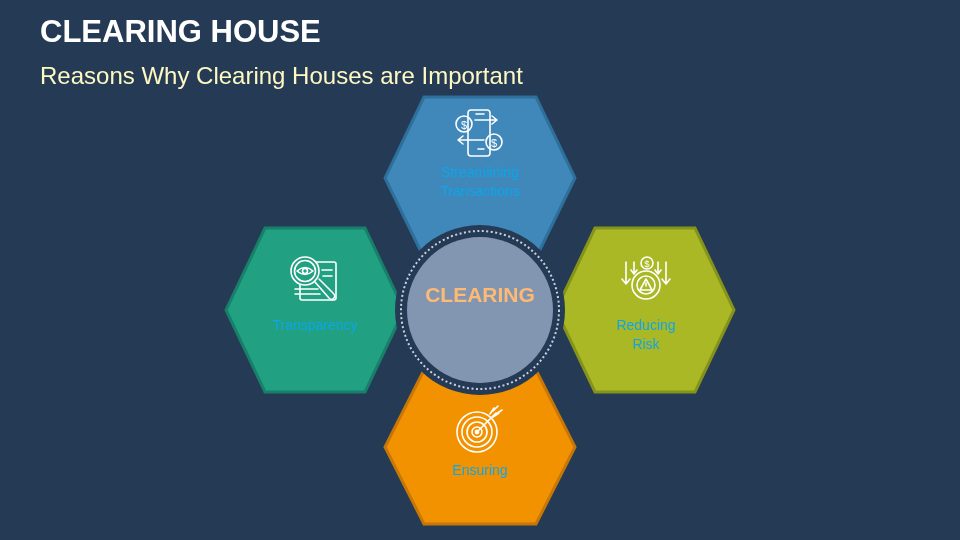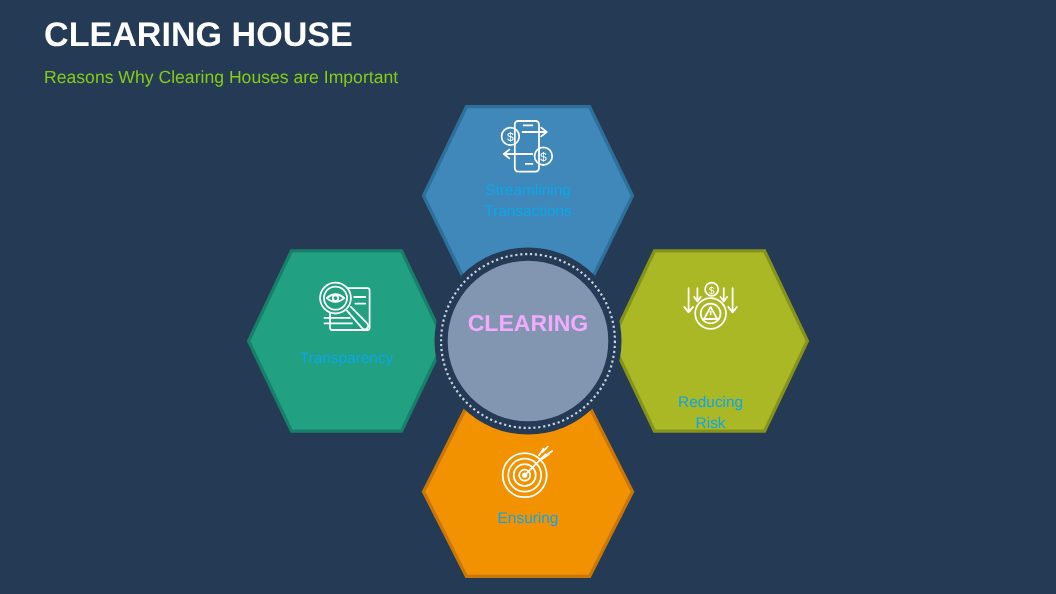--- a/index.html
+++ b/index.html
@@ -1,21 +1,21 @@
 <!DOCTYPE html>
 <html><head>
 <meta charset="utf-8">
 <style>
   html,body{margin:0;padding:0;}
   body{width:960px;height:540px;background:#253a54;position:relative;overflow:hidden;font-family:"Liberation Sans",sans-serif;}
   .title{position:absolute;left:40px;top:14px;color:#fff;font-weight:bold;font-size:31px;letter-spacing:0px;}
-  .subtitle{position:absolute;left:40px;top:62px;color:#84cc16;font-size:16px;}
+  .subtitle{position:absolute;left:40px;top:62px;color:#fef9c3;font-size:24px;}
   svg.diagram{position:absolute;left:0;top:0;}
   .label{position:absolute;color:#0ea5e9;font-size:14px;text-align:center;line-height:19px;width:170px;}
-  .center-label{position:absolute;left:400px;top:280px;width:160px;text-align:center;color:#f0abfc;font-weight:bold;font-size:21px;line-height:29px;}
+  .center-label{position:absolute;left:400px;top:280px;width:160px;text-align:center;color:#fdba74;font-weight:bold;font-size:21px;line-height:29px;}
 </style>
 </head>
 <body>
 
 <div class="title">CLEARING HOUSE</div>
 <div class="subtitle">Reasons Why Clearing Houses are Important</div>
 
 <svg class="diagram" width="960" height="540" viewBox="0 0 960 540">
 
   <polygon points="424,97 536,97 575,178 536,258 424,258 385,178" fill="#3f88b9" stroke="#2f6f9b" stroke-width="3"></polygon>
@@ -75,21 +75,21 @@
   </g>
 </svg>
 
 <div class="label" style="left:395px;top:163px;">
   <div>Streamlining</div>
   <div>Transactions</div>
 </div>
 <div class="label" style="left:230px;top:316px;">
   <div>Transparency</div>
 </div>
-<div class="label" style="left:561px;top:316px;margin-top:40px;">
+<div class="label" style="left:561px;top:316px;">
   <div>Reducing</div>
   <div>Risk</div>
 </div>
 <div class="label" style="left:395px;top:461px;">
   <div>Ensuring</div>
 </div>
 
 <div class="center-label">
   <div>CLEARING</div>
 </div>

